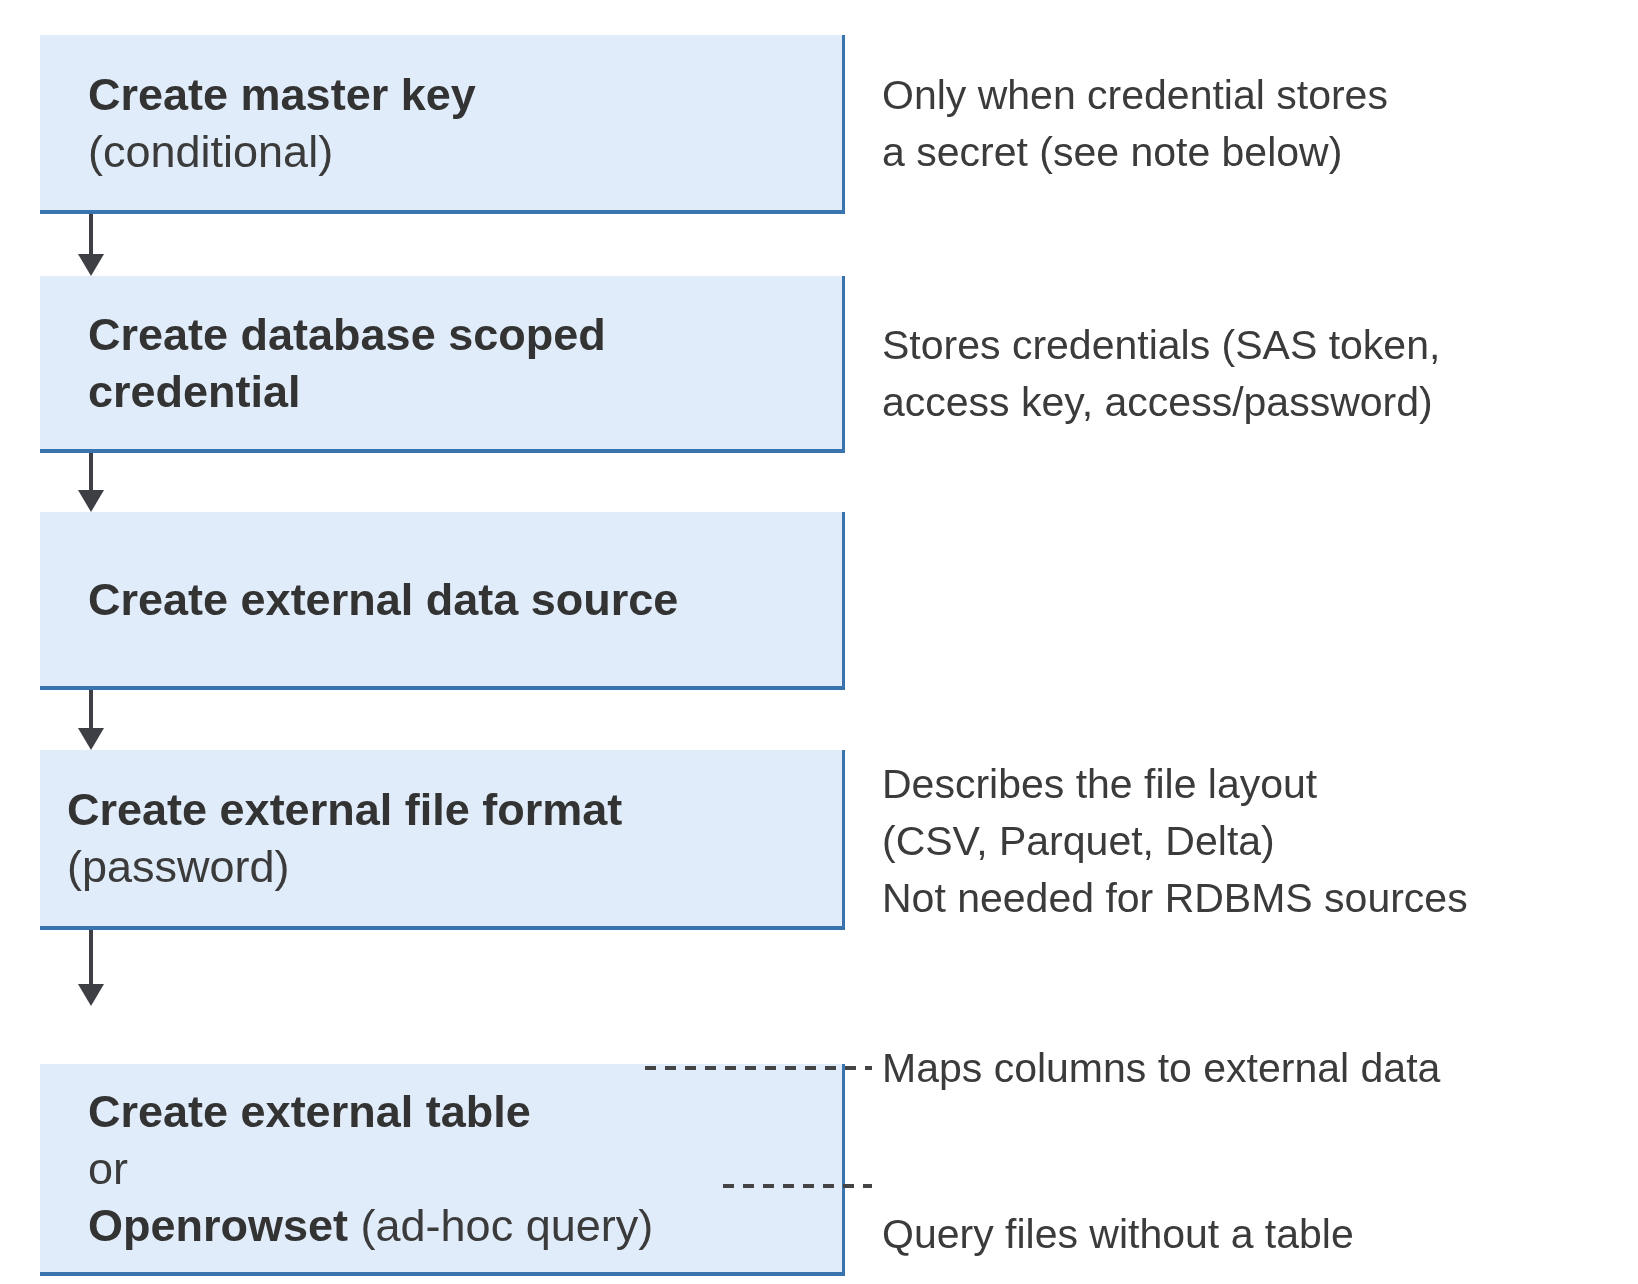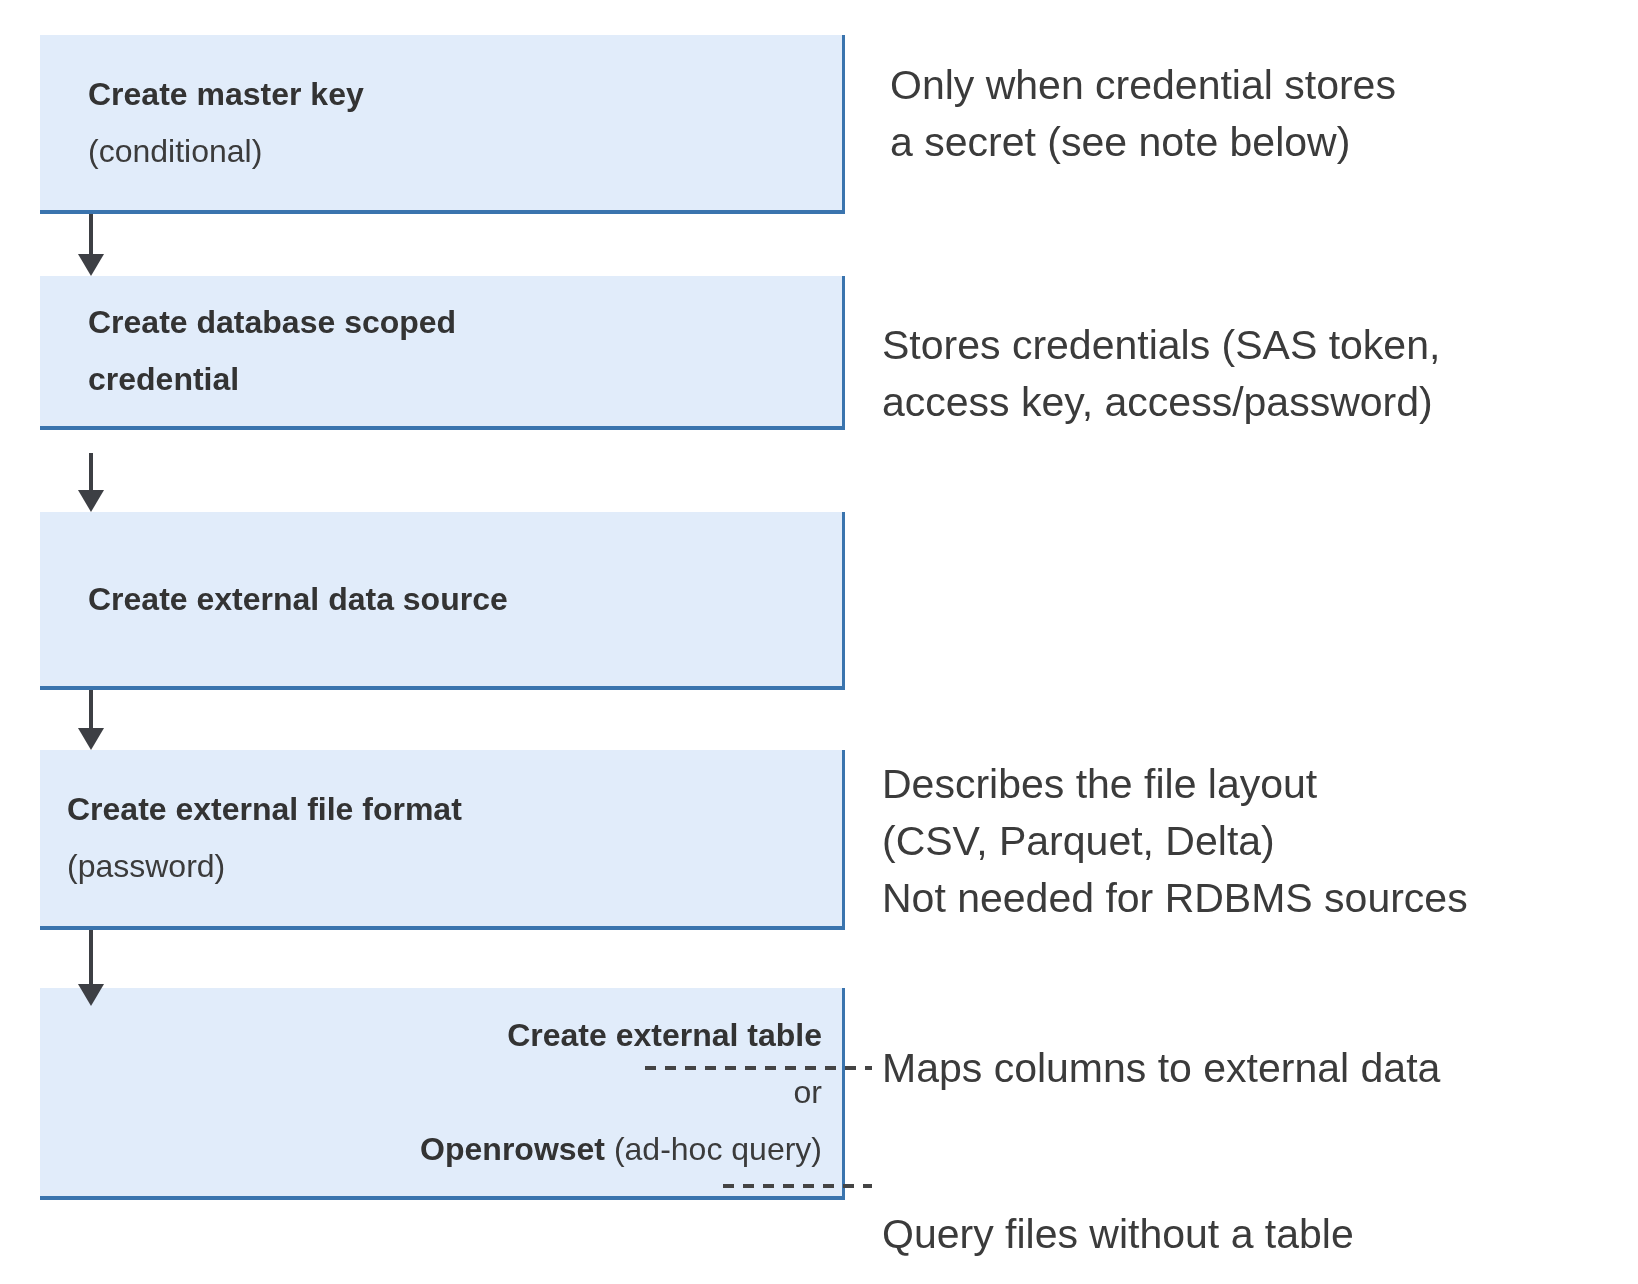--- a/index.html
+++ b/index.html
@@ -15,21 +15,21 @@
     position:absolute;
     left:40px;width:805px;
     box-sizing:border-box;
     background:#e1ecfa;
     border-right:3px solid #3a74ae;
     border-bottom:4px solid #3a74ae;
     display:flex;flex-direction:column;justify-content:center;
     padding-left:48px;padding-right:20px;
   }
   .box-line{
-    font-size:32px;line-height:57px;color:#3b3b3b;
+    font-size:45px;line-height:57px;color:#3b3b3b;
     white-space:nowrap;
   }
   .box-line .b{font-weight:bold;color:#333333;}
   .box-line .r{font-weight:normal;color:#3b3b3b;}
   .ann{
     position:absolute;left:882px;width:740px;
     font-size:41px;line-height:57px;color:#3b3b3b;
   }
   .ann div{white-space:nowrap;}
   .flow-arrow{position:absolute;left:78px;width:26px;}
@@ -50,35 +50,35 @@
 </head>
 <body>
 
 <div class="canvas">
 
   <div class="step-box" style="top:35px;height:179px;">
     <div class="box-line"><span class="b">Create master key</span></div>
     <div class="box-line"><span class="r">(conditional)</span></div>
   </div>
 
-  <div class="step-box" style="top:276px;height:154px;">
+  <div class="step-box" style="top:276px;height:177px;">
     <div class="box-line"><span class="b">Create database scoped</span></div>
     <div class="box-line"><span class="b">credential</span></div>
   </div>
 
   <div class="step-box" style="top:512px;height:178px;">
     <div class="box-line"><span class="b">Create external data source</span></div>
   </div>
 
   <div class="step-box" style="top:750px;height:180px;padding-left:27px;">
     <div class="box-line"><span class="b">Create external file format</span></div>
     <div class="box-line"><span class="r">(password)</span></div>
   </div>
 
-  <div class="step-box" style="top:988px;height:212px;text-align:right;">
+  <div class="step-box" style="top:1064px;height:212px;">
     <div class="box-line"><span class="b">Create external table</span></div>
     <div class="box-line"><span class="r">or</span></div>
     <div class="box-line"><span class="b">Openrowset</span><span class="r"> (ad-hoc query)</span></div>
   </div>
 
   <div class="flow-arrow" style="top:214px;height:62px;">
     <div class="shaft"></div>
     <div class="head"></div>
   </div>
   <div class="flow-arrow" style="top:453px;height:59px;">
@@ -87,21 +87,21 @@
   </div>
   <div class="flow-arrow" style="top:690px;height:60px;">
     <div class="shaft"></div>
     <div class="head"></div>
   </div>
   <div class="flow-arrow" style="top:930px;height:76px;">
     <div class="shaft"></div>
     <div class="head"></div>
   </div>
 
-  <div class="ann" style="top:57px;margin-left:8px;">
+  <div class="ann" style="top:67px;">
     <div>Only when credential stores</div>
     <div>a secret (see note below)</div>
   </div>
 
   <div class="ann" style="top:317px;">
     <div>Stores credentials (SAS token,</div>
     <div>access key, access/password)</div>
   </div>
 
 

